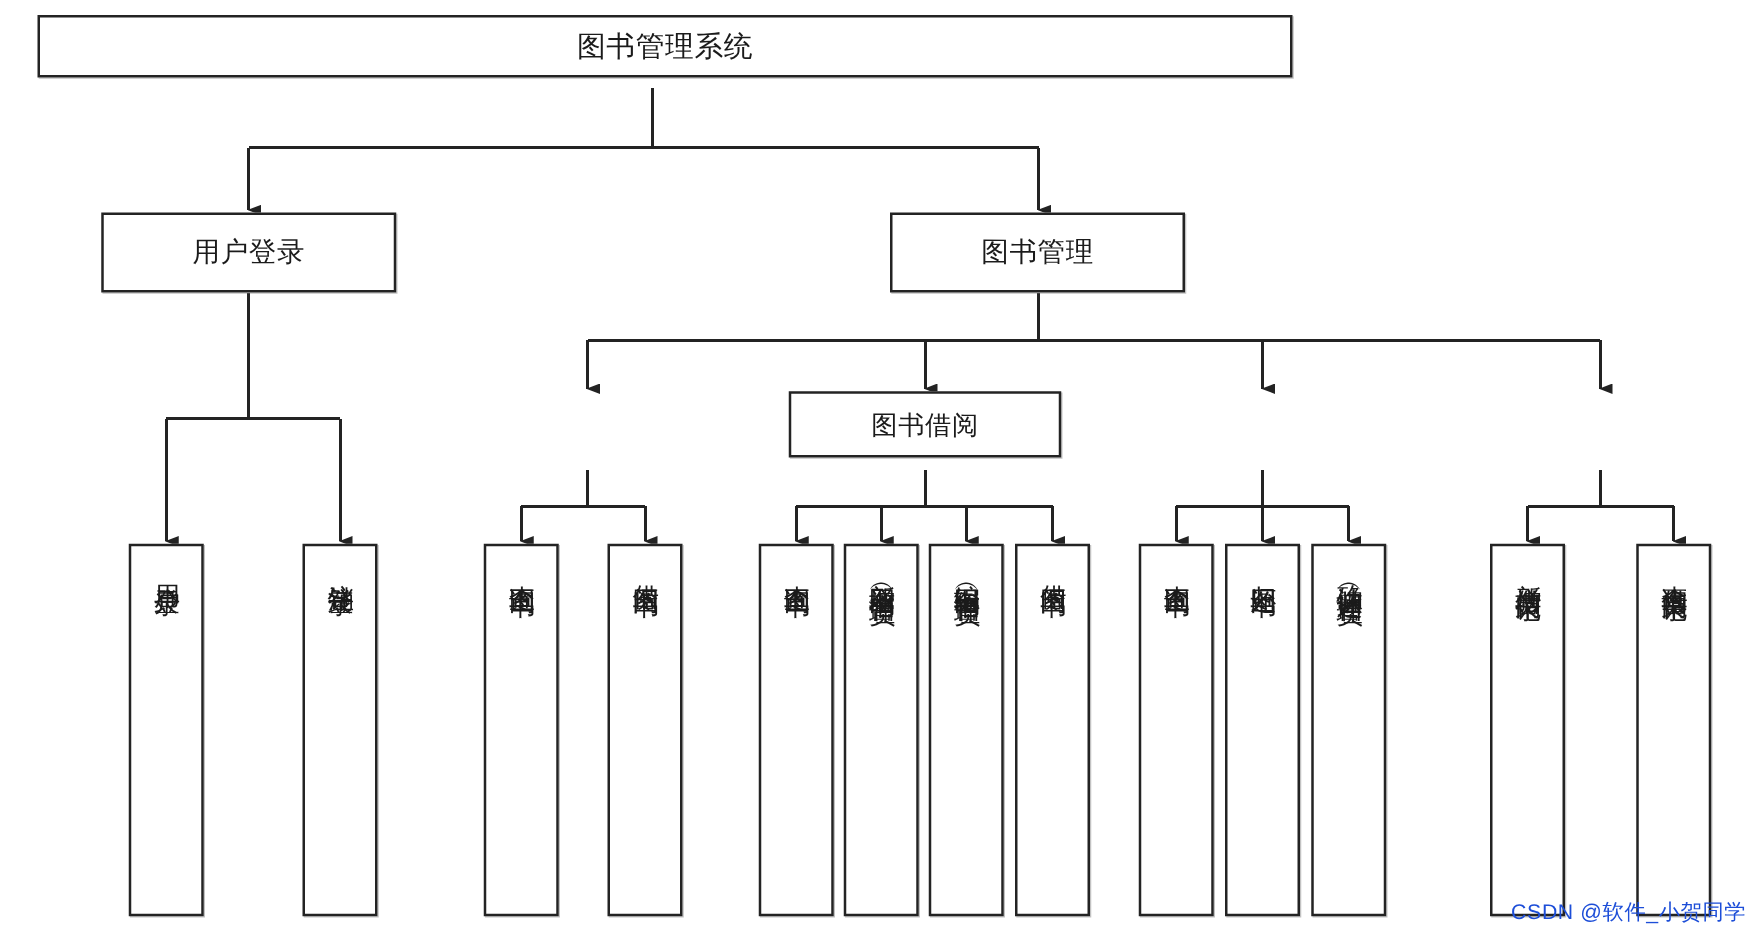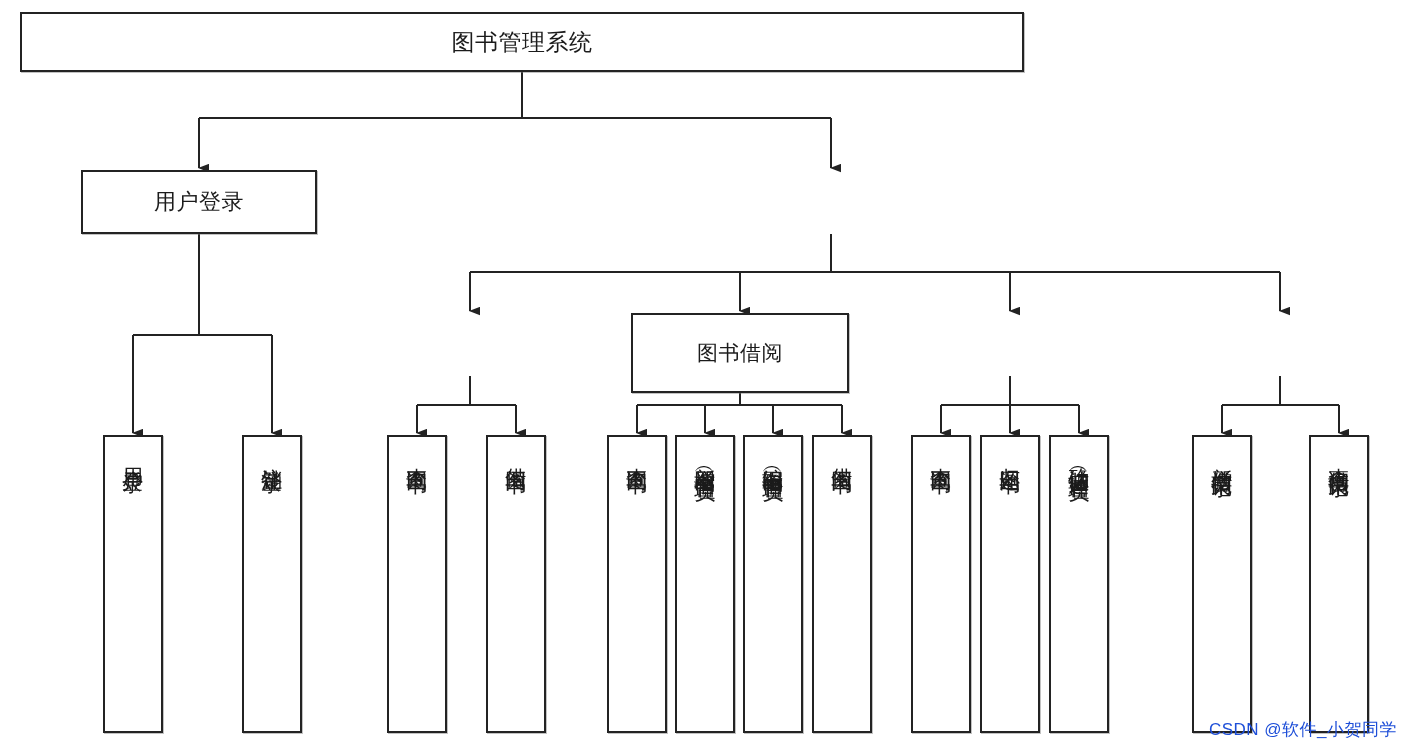--- a/index.html
+++ b/index.html
@@ -129,31 +129,34 @@
       <path d="M1010,405 L1010,433" marker-end="url(#arrowhead)"></path>
       <path d="M1079,405 L1079,433" marker-end="url(#arrowhead)"></path>
 
       <path d="M1280,376 L1280,405"></path>
       <path d="M1222,405 L1339,405"></path>
       <path d="M1222,405 L1222,433" marker-end="url(#arrowhead)"></path>
       <path d="M1339,405 L1339,433" marker-end="url(#arrowhead)"></path>
     </g>
   </svg>
 
-  <div class="node lvl-root" style="left:20px; top:12px; width:1004px; height:60px;align-items:center;">
+  <div class="node lvl-root" style="left:30px; top:12px; width:1004px; height:50px;align-items:center;">
     <span class="node-label">图书管理系统</span>
   </div>
 
   <div class="node lvl-major" style="left:81px; top:170px; width:236px; height:64px;">
     <span class="node-label">用户登录</span>
   </div>
 
-
-
-  <div class="node lvl-sub" style="left:631px; top:313px; width:218px; height:80px;">
+  <div class="node lvl-major" style="left:712px; top:170px; width:236px; height:64px;">
+    <span class="node-label">图书管理</span>
+  </div>
+
+
+  <div class="node lvl-sub" style="left:631px; top:313px; width:218px; height:53px;">
     <span class="node-label">图书借阅</span>
   </div>
 
 
 
   <div class="node leaf" style="left:103px; top:435px; width:60px; height:298px;">
     <span class="node-label">用户登录</span>
   </div>
 
   <div class="node leaf" style="left:242px; top:435px; width:60px; height:298px;">

